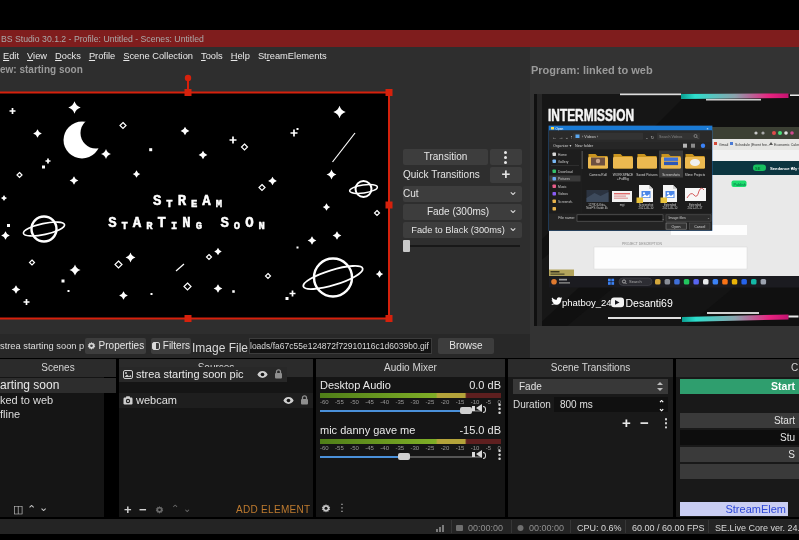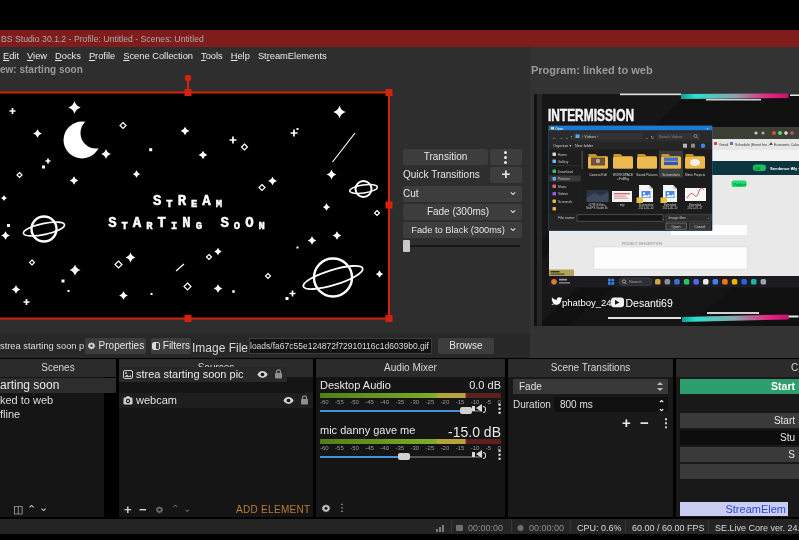--- a/index.html
+++ b/index.html
@@ -403,21 +403,21 @@
         <i style="font-style:normal">-10</i>
         <i style="font-style:normal">-5</i>
         <i style="font-style:normal">0</i>
       </div>
     <div class="abs" style="left:4px;top:51px;width:144px;height:2px;background:#4a90d9;"></div>
     <div class="abs" style="left:148px;top:51px;width:17px;height:2px;background:#555;"></div>
     <div class="abs" style="left:144px;top:48px;width:12px;height:7px;background:#d0d0d0;border-radius:2px;"></div>
     <div class="abs spk" style="left:160px;top:45px;"></div>
     <div class="abs" style="left:182px;top:44px;font-size:9px;color:#d0d0d0;line-height:4px;">•<br>•<br>•</div>
     <div class="abs" style="left:4px;top:65px;font-size:11px;color:#e8e8e8;">mic danny gave me</div>
-    <div class="abs" style="left:0;top:65px;width:185px;font-size:14px;color:#e8e8e8;text-align:right;">-15.0 dB</div>
+    <div class="abs" style="left:0;top:65px;width:185px;font-size:11px;color:#e8e8e8;text-align:right;">-15.0 dB</div>
     <div class="abs" style="left:4px;top:80px;width:181px;height:5px;background:linear-gradient(90deg,#4f7e18 0%,#7fae27 64%,#b3a33a 65%,#b3a33a 80%,#5e1f1f 81%,#5e1f1f 100%);"></div>
     <div class="abs ticks" style="left:4px;top:86px;width:181px;height:7px;">
         <i style="font-style:normal">-60</i>
         <i style="font-style:normal">-55</i>
         <i style="font-style:normal">-50</i>
         <i style="font-style:normal">-45</i>
         <i style="font-style:normal">-40</i>
         <i style="font-style:normal">-35</i>
         <i style="font-style:normal">-30</i>
         <i style="font-style:normal">-25</i>

